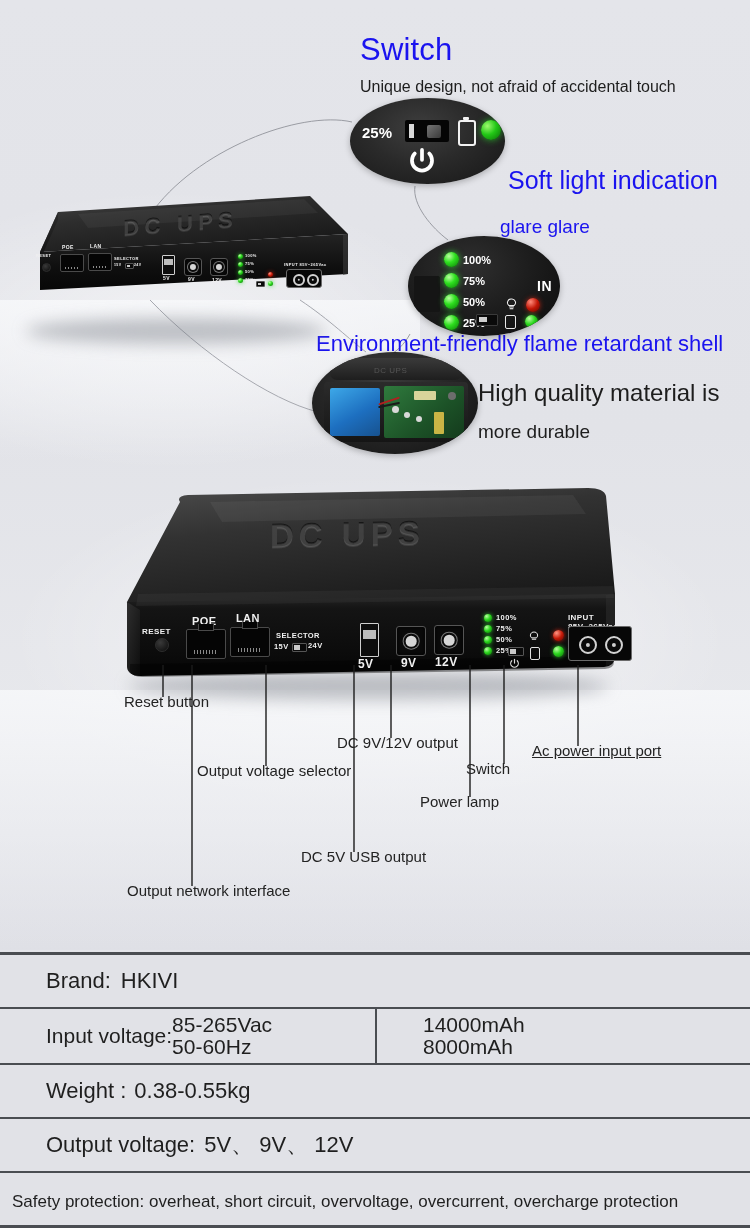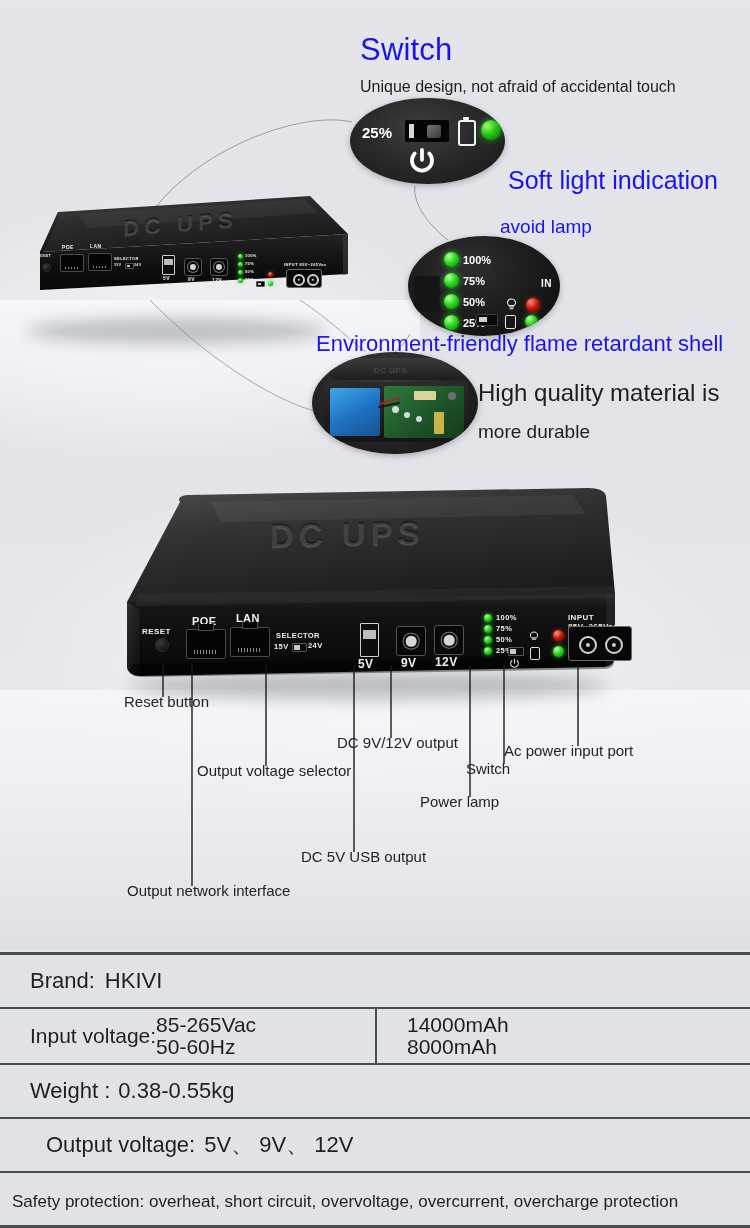--- a/index.html
+++ b/index.html
@@ -58,21 +58,21 @@
   #b1-power{position:absolute;left:58px;top:49px;width:28px;height:28px;}
 
   
   #bubble-led{left:408px;top:236px;width:152px;height:100px;
     background:radial-gradient(ellipse at 40% 30%, #2f2f2f 0%, #1c1c1c 50%, #0b0b0b 100%);}
   .b2-row{position:absolute;display:flex;align-items:center;gap:4px;}
   .b2-dot{width:15px;height:15px;border-radius:50%;
     background:radial-gradient(circle at 33% 28%,#b9ffa0,#2ee01f 42%,#0c7a07 100%);
     box-shadow:0 0 6px rgba(50,230,50,.8);}
   .b2-lbl{color:#fff;font-size:11px;font-weight:700;}
-  #b2-in{position:absolute;right:8px;top:42px;color:#fff;font-size:10px;font-weight:700;letter-spacing:.5px;}
+  #b2-in{position:absolute;right:8px;top:42px;color:#fff;font-size:14px;font-weight:700;letter-spacing:.5px;}
   #b2-bulb{position:absolute;left:98px;top:62px;width:11px;height:13px;}
   #b2-red{position:absolute;left:118px;top:62px;width:14px;height:14px;border-radius:50%;
     background:radial-gradient(circle at 33% 28%,#ff8a7a,#c21606 50%,#5c0400 100%);
     box-shadow:0 0 5px rgba(230,40,20,.7);}
   #b2-sw{position:absolute;left:68px;top:78px;width:20px;height:10px;background:#0a0a0a;border:1px solid #3a3a3a;border-radius:1px;}
   #b2-sw:after{content:"";position:absolute;left:2px;top:2px;width:8px;height:5px;background:#cfcfcf;}
   #b2-batt2{position:absolute;left:97px;top:79px;width:9px;height:12px;border:1.5px solid #e8e8e8;border-radius:2px;}
   #b2-grn{position:absolute;left:117px;top:79px;width:13px;height:13px;border-radius:50%;
     background:radial-gradient(circle at 33% 28%,#b6ff9c,#28d41b 45%,#0a6f05 100%);box-shadow:0 0 5px rgba(50,220,50,.7);}
   #b2-shadowbox{position:absolute;left:6px;top:40px;width:26px;height:36px;background:#151515;border-radius:2px;}
@@ -133,21 +133,21 @@
   
   #leaders{position:absolute;left:0;top:0;width:750px;height:950px;}
   .callout{position:absolute;color:#232323;font-size:15px;white-space:nowrap;}
 
   
   #spec-table{position:absolute;left:0;top:952px;width:750px;height:276px;
     background:#e1e2e7;border-top:3px solid #4a4d52;border-bottom:3px solid #4a4d52;
     box-sizing:border-box;}
   .trow{display:flex;width:100%;box-sizing:border-box;border-bottom:2.5px solid #4a4d52;}
   .trow:last-child{border-bottom:none;}
-  .tcell{box-sizing:border-box;display:flex;align-items:center;padding-left:30px;
+  .tcell{box-sizing:border-box;display:flex;align-items:center;padding-left:46px;
     color:#1f1f1f;font-size:22px;}
   .tcell.half{width:50%;}
   .tcell.full{width:100%;}
   .tcell.bordL{border-left:2.5px solid #4a4d52;}
   .row1{height:54px;}
   .row2{height:56px;}
   .row3{height:54px;align-items:center;}
   .row4{height:54px;}
   .row5{height:48px;}
   .stack{display:flex;flex-direction:column;line-height:1.05;}
@@ -173,21 +173,21 @@
     <path d="M150,215 C195,150 300,110 352,122" stroke="#9a9ca3" stroke-width="1" fill="none"></path>
     <path d="M415,186 C412,205 432,228 448,240" stroke="#9a9ca3" stroke-width="1" fill="none"></path>
     <path d="M410,334 C404,345 396,352 388,356" stroke="#9a9ca3" stroke-width="1" fill="none"></path>
     <path d="M150,300 C200,352 270,400 318,412" stroke="#a6a8af" stroke-width="1" fill="none"></path>
     <path d="M300,300 C330,320 350,340 366,352" stroke="#a6a8af" stroke-width="1" fill="none"></path>
   </svg>
 
   <div class="abs t-blue" id="switch-title">Switch</div>
   <div class="abs t-dark" id="switch-sub">Unique design, not afraid of accidental touch</div>
   <div class="abs t-blue" id="soft-title">Soft light indication</div>
-  <div class="abs t-blue" id="soft-sub">avoid lamp</div>
+  <div class="abs t-blue" id="soft-sub">glare glare</div>
   <div class="abs t-blue" id="eco-title">Environment-friendly flame retardant shell</div>
   <div class="abs t-dark" id="hq-1">High quality material is</div>
   <div class="abs t-dark" id="hq-2">more durable</div>
 
   <div class="bubble" id="bubble-switch">
     <div id="b1-pct">25%</div>
     <div id="b1-display"></div>
     <div id="b1-batt"></div>
     <div id="b1-led"></div>
     <svg id="b1-power" viewBox="0 0 24 24">
@@ -418,21 +418,21 @@
     <line x1="578" y1="665" x2="578" y2="746" stroke="#1c1c1c" stroke-width="1.4"></line>
   </svg>
 
   <div class="callout" style="left:124px;top:693px;">Reset button</div>
   <div class="callout" style="left:127px;top:882px;">Output network interface</div>
   <div class="callout" style="left:197px;top:762px;">Output voltage selector</div>
   <div class="callout" style="left:301px;top:848px;">DC 5V USB output</div>
   <div class="callout" style="left:337px;top:734px;">DC 9V/12V output</div>
   <div class="callout" style="left:420px;top:793px;">Power lamp</div>
   <div class="callout" style="left:466px;top:760px;">Switch</div>
-  <div class="callout" style="left:504px;top:742px;">Ac power input port</div>
+  <div class="callout" style="left:532px;top:742px;text-decoration:underline;">Ac power input port</div>
 
   <div id="spec-table">
 
     <div class="trow row1">
       <div class="tcell half">
         <span class="lbl-inline">Brand:</span>
         <span style="width:10px;"></span>
         <span>HKIVI</span>
       </div>
     </div>

